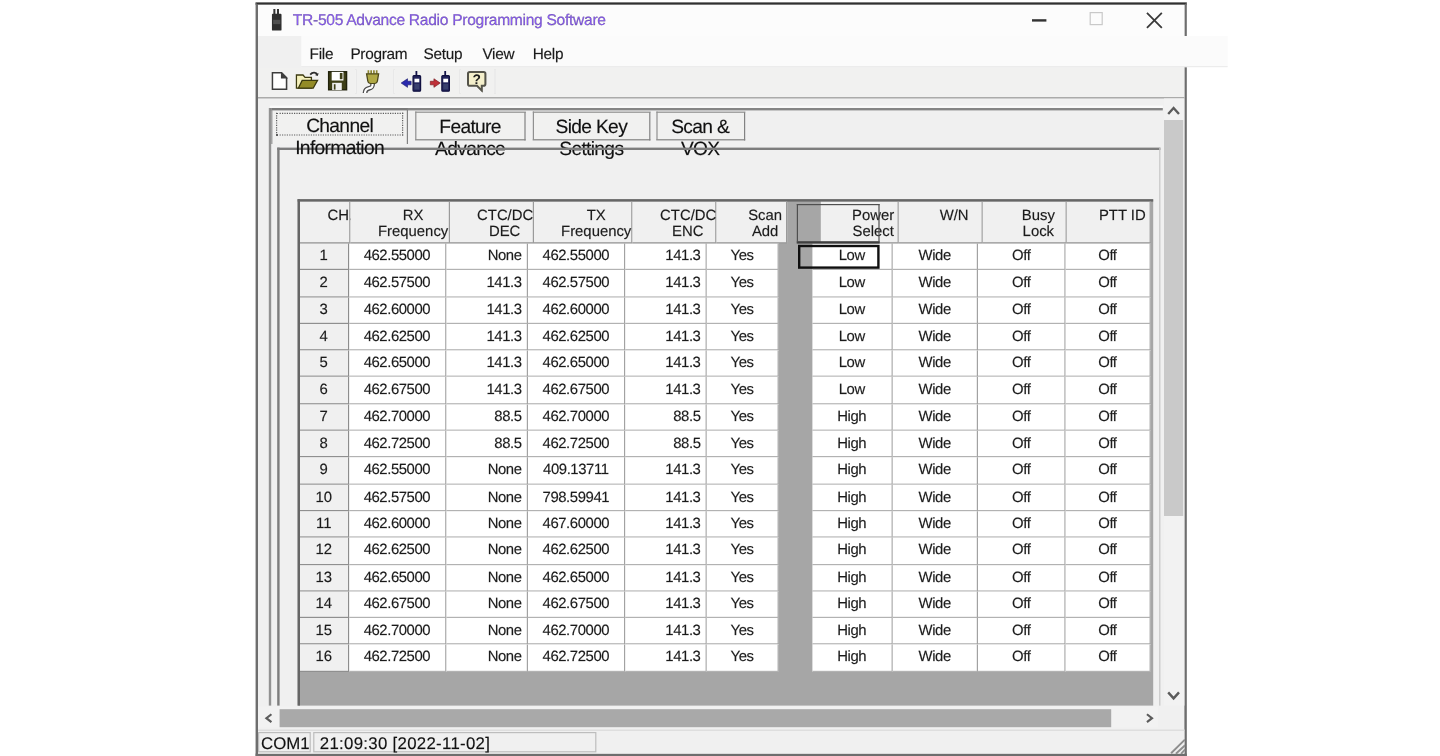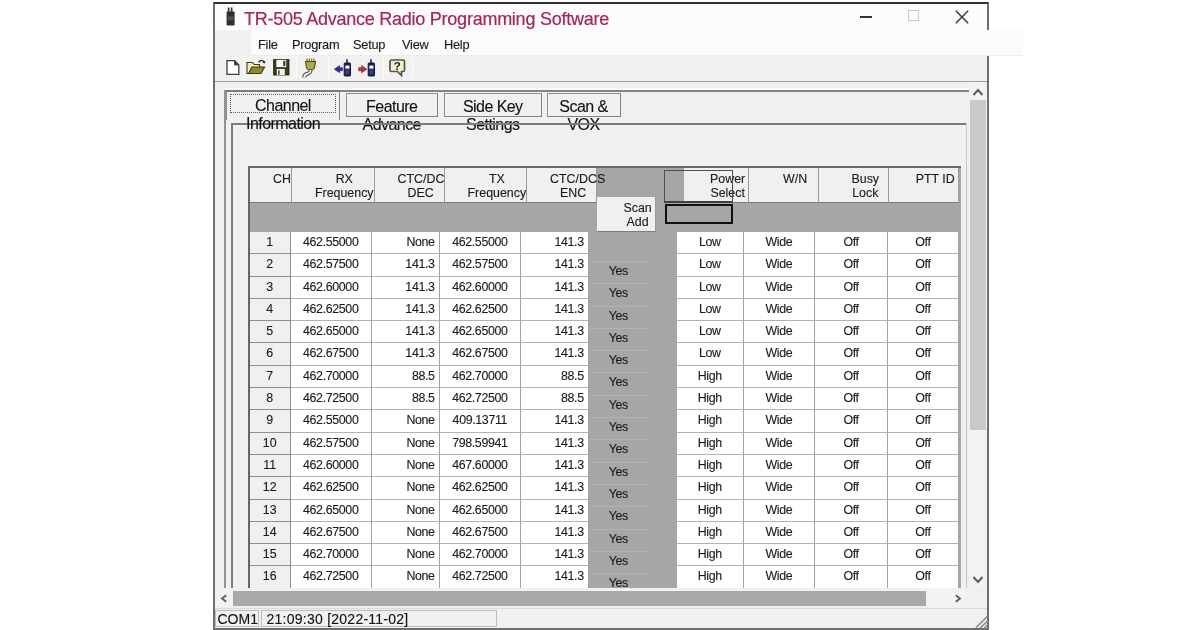--- a/index.html
+++ b/index.html
@@ -10,21 +10,21 @@
        border-bottom:2px solid #6e6e6e;background:#f0f0f0;}
   #tabTopW{left:9.5px;top:84px;width:744px;height:1.6px;background:#fafafa;}
   #tabTopD{left:9.5px;top:85.5px;width:744px;height:2px;background:#858585;}
   #win *{box-sizing:border-box;}
   #win{filter:blur(0.35px);-webkit-text-stroke:0.22px rgba(20,20,20,0.55);}
   .abs{position:absolute;}
   
 
   
   #titlebar{left:0;top:0;width:772px;height:26px;background:#fcfcfc;}
-  #apptitle{left:29px;top:5px;font-size:18px;color:#be185d;letter-spacing:-0.25px;white-space:pre;}
+  #apptitle{left:29px;top:5px;font-size:13px;color:#8b5cf6;letter-spacing:-0.25px;white-space:pre;}
   #minbtn{left:645px;top:12px;width:12px;height:1.6px;background:#333;}
   #maxbtn{left:693px;top:6px;width:11px;height:10.5px;border:1.2px solid #c9c9c9;background:#fcfcfc;}
 
   
   #menubar{left:0;top:26px;width:772px;height:26px;background:#fbfbfb;border-bottom:1px solid #ececec;margin-left:36px;}
   .menuitem{position:absolute;top:6.5px;font-size:12.8px;letter-spacing:-0.25px;color:#1a1a1a;white-space:pre;}
 
   
   #toolbar{left:0;top:52px;width:772px;height:25.5px;background:#f1f1f0;border-bottom:1.5px solid #9a9a9a;}
   .tbsep{position:absolute;top:2px;width:1px;height:20px;background:#b9b9b9;border-right:1px solid #fdfdfd;}
@@ -53,21 +53,21 @@
   .grow{display:flex;width:709px;}
   .hcell{background:#f0f0f0;border-right:1px solid #9a9a9a;border-bottom:1.6px solid #7c7c7c;
          text-align:center;font-size:12.4px;line-height:13.8px;color:#1c1c1c;padding-top:5px;height:35px;padding-left:23px;}
   .rhead{background:#f0f0f0;border-right:1.4px solid #8d8d8d;border-bottom:1.2px solid #8f8f8f;
          text-align:center;font-size:12.4px;color:#1c1c1c;}
   .dcell{background:#ffffff;border-right:1px solid #a2a2a2;border-bottom:1px solid #b2b2b2;
          text-align:center;font-size:12.4px;letter-spacing:-0.35px;color:#1c1c1c;}
   .ralign{text-align:right;padding-right:4px;}
   .drow{display:flex;width:709px;height:22.31px;line-height:21.3px;}
   .c0{width:42px;}.c1{width:84.5px;}.c2{width:70px;}.c3{width:84.5px;}.c4{width:70px;}
-  .c5{width:62.5px;margin-top:29px;}.c6{width:69px;margin-left:28px;}.c7{width:74.5px;}.c8{width:75px;}.c9{width:74px;}
+  .c5{width:62.5px;}.c6{width:69px;margin-left:28px;}.c7{width:74.5px;}.c8{width:75px;}.c9{width:74px;}
   #pwrhead{left:413.5px;top:2px;width:69px;height:33px;border:1.5px solid #4f4f4f;border-bottom:2.2px solid #3f3f3f;}
   #selcell{left:414.5px;top:35.8px;width:68px;height:20.4px;border:2px solid #0f0f0f;}
 
   
   #vsb{left:754.5px;top:78px;width:17px;height:506px;background:#f2f2f2;}
   #vthumb{left:755px;top:96px;width:16px;height:330px;background:#c9c9c9;}
   #hsb{left:0px;top:585px;width:750px;height:17px;background:#f2f2f2;}
   #hthumb{left:18px;top:586.5px;width:693px;height:15px;background:#a9a9a9;}
 
   

